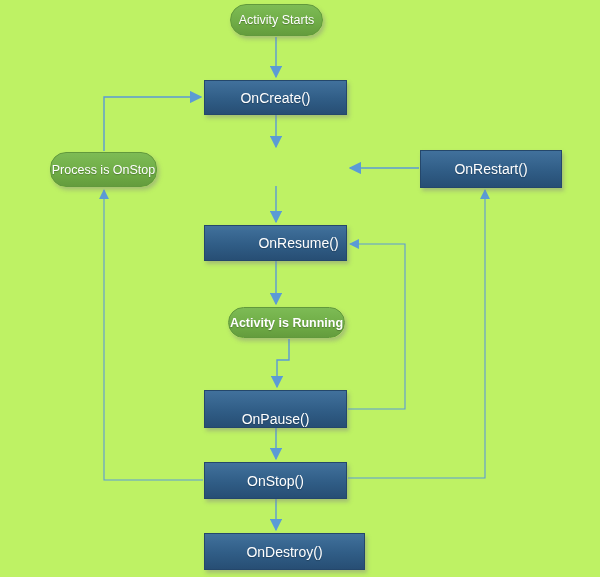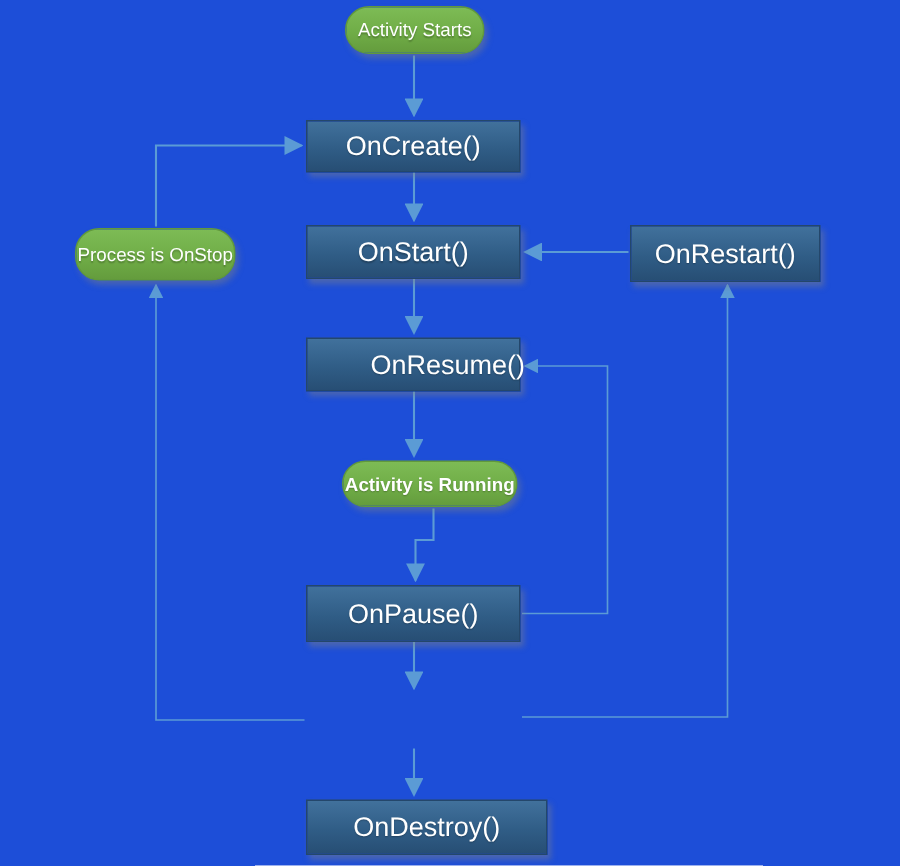--- a/index.html
+++ b/index.html
@@ -5,36 +5,36 @@
   html, body {
     margin: 0;
     padding: 0;
     background: #ffffff;
     font-family: "Liberation Sans", "DejaVu Sans", sans-serif;
   }
   .canvas {
     position: relative;
     width: 600px;
     height: 577px;
-    background: #1d4ed8;
+    background: #bef264;
     overflow: hidden;
   }
   .edges-svg {
     position: absolute;
     left: 0; top: 0;
     width: 600px; height: 577px;
     pointer-events: none;
   }
   .node {
     position: absolute;
     display: flex;
     align-items: center;
     justify-content: center;
     color: #ffffff;
-    font-size: 18px;
+    font-size: 14px;
     white-space: nowrap;
     box-sizing: border-box;
     text-shadow: 0 1px 1px rgba(0,0,0,0.25);
   }
   .process {
     background: linear-gradient(180deg, #41719c 0%, #305d86 55%, #274e74 100%);
     border: 1px solid #24476b;
     box-shadow: 2px 3px 4px rgba(130,130,130,0.45);
   }
   .terminal {
@@ -74,40 +74,40 @@
   </svg>
 
   <div class="node terminal" style="left:230px; top:4px; width:93px; height:32px;">
     <span class="node-label">Activity Starts</span>
   </div>
 
   <div class="node process" style="left:204px; top:80px; width:143px; height:35px;">
     <span class="node-label">OnCreate()</span>
   </div>
 
-  <div class="node process" style="left:204px; top:150px; width:143px; height:36px;">
-    <span class="node-label">OnStart()</span>
-  </div>
 
-  <div class="node process" style="left:420px; top:150px; width:127px; height:38px;">
+  <div class="node process" style="left:420px; top:150px; width:142px; height:38px;">
     <span class="node-label">OnRestart()</span>
   </div>
 
   <div class="node process" style="left:204px; top:225px; width:143px; height:36px;padding-left:46px;">
     <span class="node-label">OnResume()</span>
   </div>
 
   <div class="node terminal" style="left:228px; top:307px; width:117px; height:31px;font-weight:bold;">
     <span class="node-label">Activity is Running</span>
   </div>
 
-  <div class="node process" style="left:204px; top:390px; width:143px; height:38px;">
+  <div class="node process" style="left:204px; top:390px; width:143px; height:38px;align-items:flex-end;">
     <span class="node-label">OnPause()</span>
   </div>
 
+  <div class="node process" style="left:204px; top:462px; width:143px; height:37px;">
+    <span class="node-label">OnStop()</span>
+  </div>
 
   <div class="node process" style="left:204px; top:533px; width:161px; height:37px;">
     <span class="node-label">OnDestroy()</span>
   </div>
 
   <div class="node terminal" style="left:50px; top:152px; width:107px; height:35px;">
     <span class="node-label">Process is OnStop</span>
   </div>
 
 </div>

